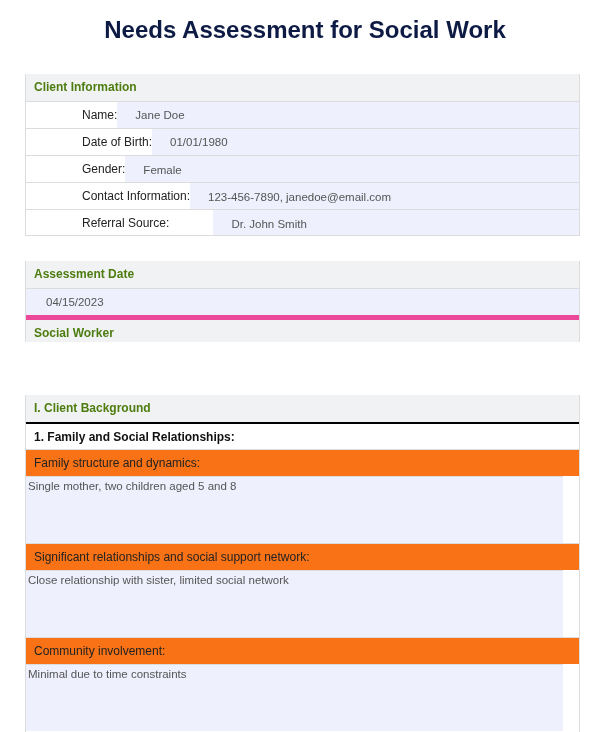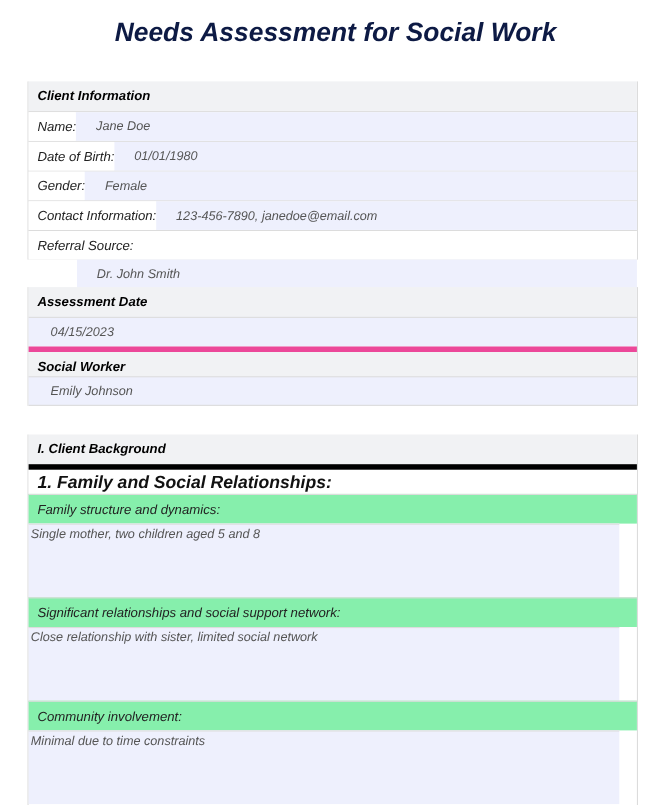--- a/index.html
+++ b/index.html
@@ -1,47 +1,47 @@
 <!DOCTYPE html>
 <html><head>
 <meta charset="utf-8">
 <style>
-  * { box-sizing: border-box; margin: 0; padding: 0; font-style: italic; }
+  * { box-sizing: border-box; margin: 0; padding: 0; }
   html, body { width: 610px; height: 732px; overflow: hidden; background: #ffffff; }
   body { font-family: "Liberation Sans", sans-serif; color: #222; position: relative; }
   .title {
     position: absolute; left: 0; top: 16px; width: 610px; text-align: center;
     font-size: 24px; font-weight: bold; color: #0d1a44;
   }
   .block {
     position: absolute; left: 25px; width: 555px;
     border-left: 1px solid #dcdcdc; border-right: 1px solid #dcdcdc;
   }
   .hdr {
     height: 27px; background: #f1f2f4; font-weight: bold; font-size: 12px;
-    padding-left: 8px; line-height: 27px; color: #000000;
+    padding-left: 8px; line-height: 27px; color: #4d7c0f;
   }
   .row {
     height: 27px; border-top: 1px solid #dcdcdc; display: flex; align-items: stretch;
     font-size: 12px; line-height: 26px;
   }
-  .row:last-child { border-bottom: 1px solid #dcdcdc; flex-direction: column; }
-  .row .lbl { padding-left: 8px; color: #222; white-space: nowrap; background: #fff; }
+  .row:last-child { border-bottom: 1px solid #dcdcdc; }
+  .row .lbl { padding-left: 8px; color: #222; white-space: nowrap; background: #fff; margin-left: 48px; }
   .row .val { flex: 1; background: #eef0fd; color: #555; font-size: 11.5px; padding-left: 18px; white-space: nowrap; }
   .subhdr {
-    height: 27px; border-top: 5px solid #000000; font-weight: bold; font-size: 16px;
+    height: 27px; border-top: 2px solid #000000; font-weight: bold; font-size: 12px;
     padding-left: 8px; line-height: 26px; background: #fff; color: #111;
   }
   .fullval {
     border-top: 1px solid #dcdcdc; background: #eef0fd; color: #555; font-size: 11.5px;
     padding-left: 20px; line-height: 18px; height: 27px;
   }
   .qlabel {
     height: 27px; border-top: 1px solid #dcdcdc; font-size: 12px; padding-left: 8px;
-    line-height: 26px; background: #86efac; color: #222;
+    line-height: 26px; background: #f97316; color: #222;
   }
   .area {
     border-top: 1px solid #dcdcdc; background: #eef0fd; color: #555; font-size: 11.5px;
     padding-left: 2px; padding-top: 1px; line-height: 16px; height: 67px; margin-right: 16px;
   }
 </style>
 </head>
 <body>
 
 <div class="title">Needs Assessment for Social Work</div>
@@ -67,21 +67,20 @@
   <div class="row">
     <span class="lbl">Referral Source:</span>
     <span class="val" style="padding-top:1px;margin-left:44px;">Dr. John Smith</span>
   </div>
 </div>
 
 <div class="block" style="top:261px;">
   <div class="hdr">Assessment Date</div>
   <div class="fullval" style="line-height:26px;">04/15/2023</div>
   <div class="hdr" style="border-top:5px solid #ec4899;">Social Worker</div>
-  <div class="fullval" style="line-height:26px; border-bottom:1px solid #dcdcdc;">Emily Johnson</div>
 </div>
 
 <div class="block" style="top:395px; height:426px;">
   <div class="hdr">I. Client Background</div>
   <div class="subhdr">1. Family and Social Relationships:</div>
   <div class="qlabel">Family structure and dynamics:</div>
   <div class="area">Single mother, two children aged 5 and 8</div>
   <div class="qlabel">Significant relationships and social support network:</div>
   <div class="area">Close relationship with sister, limited social network</div>
   <div class="qlabel">Community involvement:</div>

